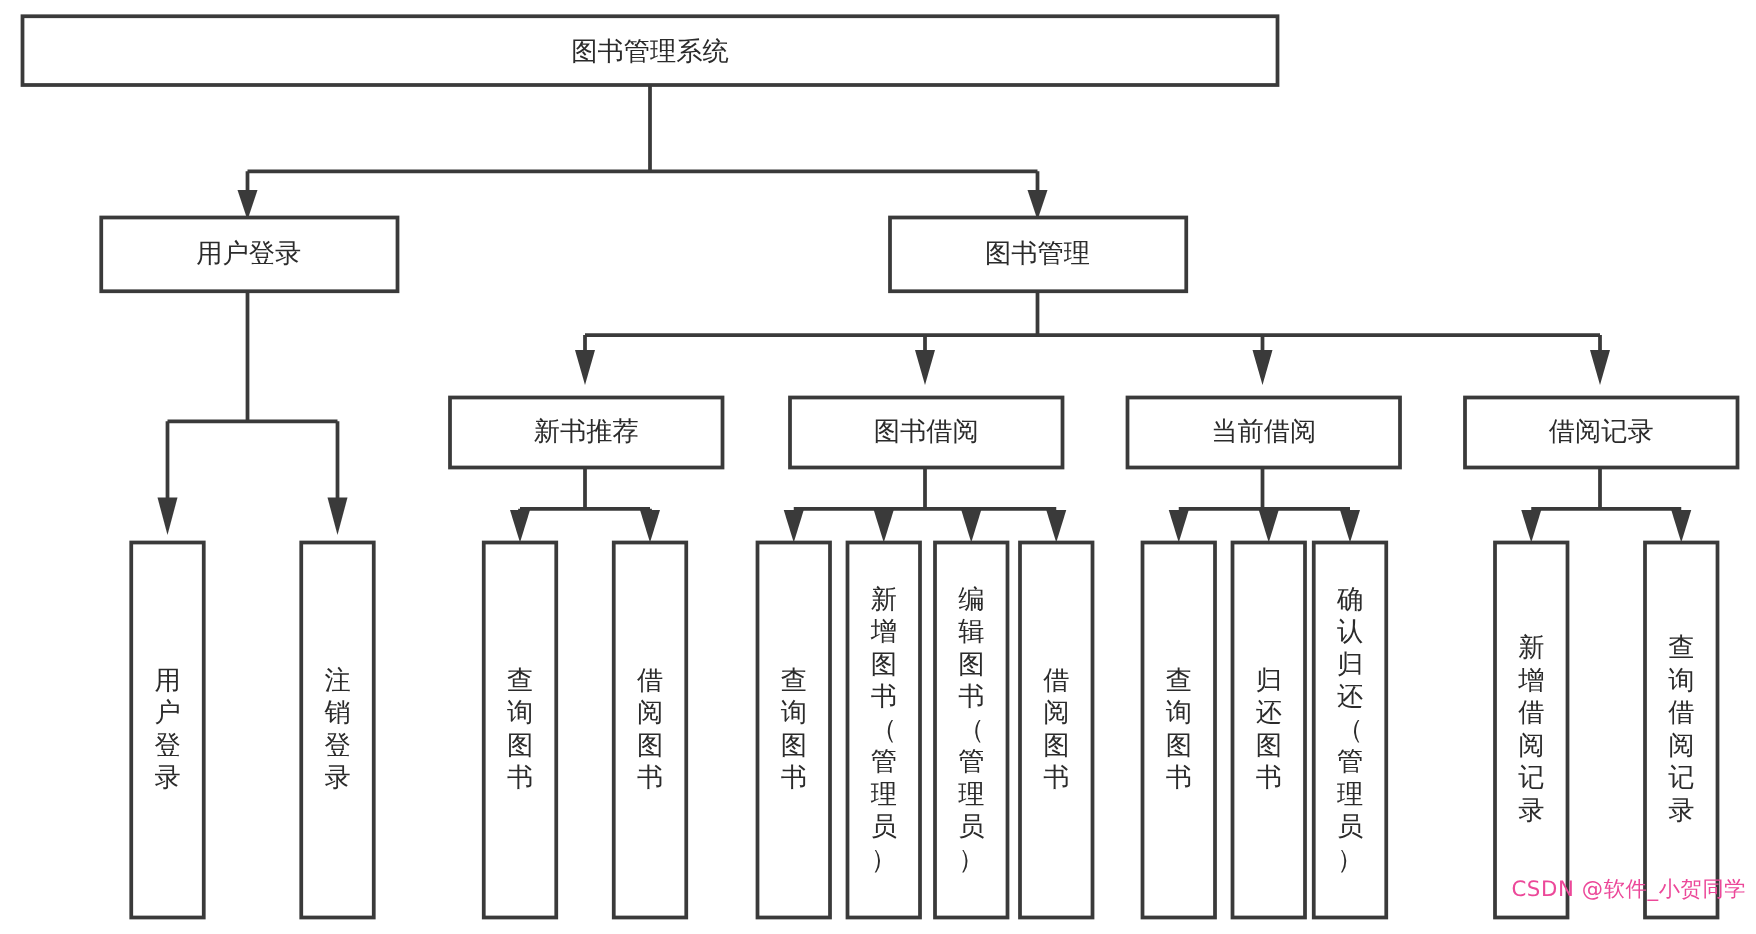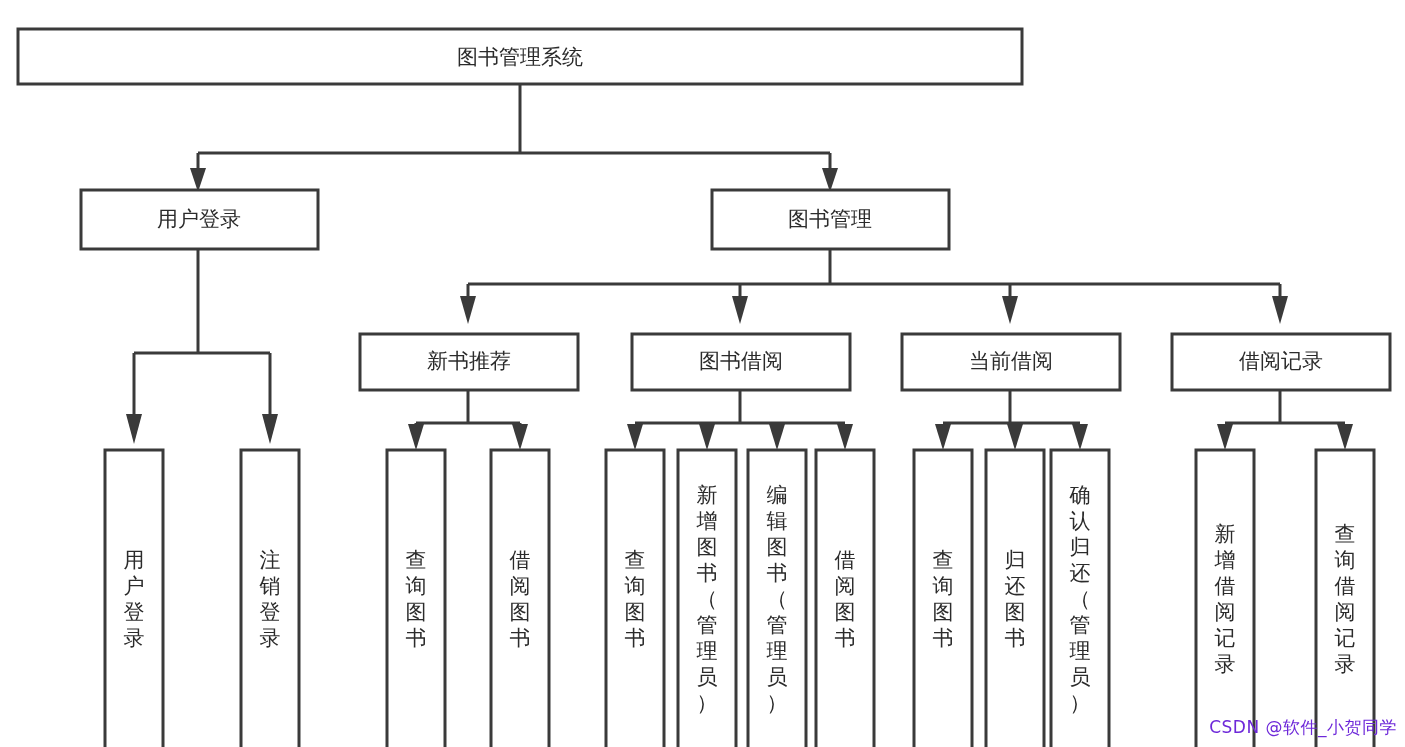--- a/index.html
+++ b/index.html
@@ -1,20 +1,20 @@
 <!DOCTYPE html>
 <html><head>
 <meta charset="utf-8">
 <style>
   html,body{margin:0;padding:0;background:#ffffff;}
   body{
     width:1405px;height:747px;overflow:hidden;
     font-family:"DejaVu Sans","Liberation Sans",sans-serif;
   }
-  #stage{position:relative;width:1405px;height:727px;background:#fff;margin-top:16px;}
+  #stage{position:relative;width:1405px;height:727px;background:#fff;}
   svg#diagram{position:absolute;left:0;top:0;width:1405px;height:747px;display:block;}
 
   .node-box{
     fill:#ffffff;
     stroke:#3a3a3a;
     stroke-width:3;
   }
   .connector{
     stroke:#3a3a3a;
     stroke-width:3;
@@ -36,21 +36,21 @@
     font-size:21px;
     text-anchor:middle;
   }
 
   .watermark{
     position:absolute;
     right:8px;
     bottom:4px;
     font-family:"DejaVu Sans","Liberation Sans",sans-serif;
     font-size:17px;
-    color:#6d28d9;
+    color:#ec4899;
     letter-spacing:0.5px;
     white-space:nowrap;
     pointer-events:none;
   }
 </style>
 </head>
 <body>
 
 <div id="stage">
 

